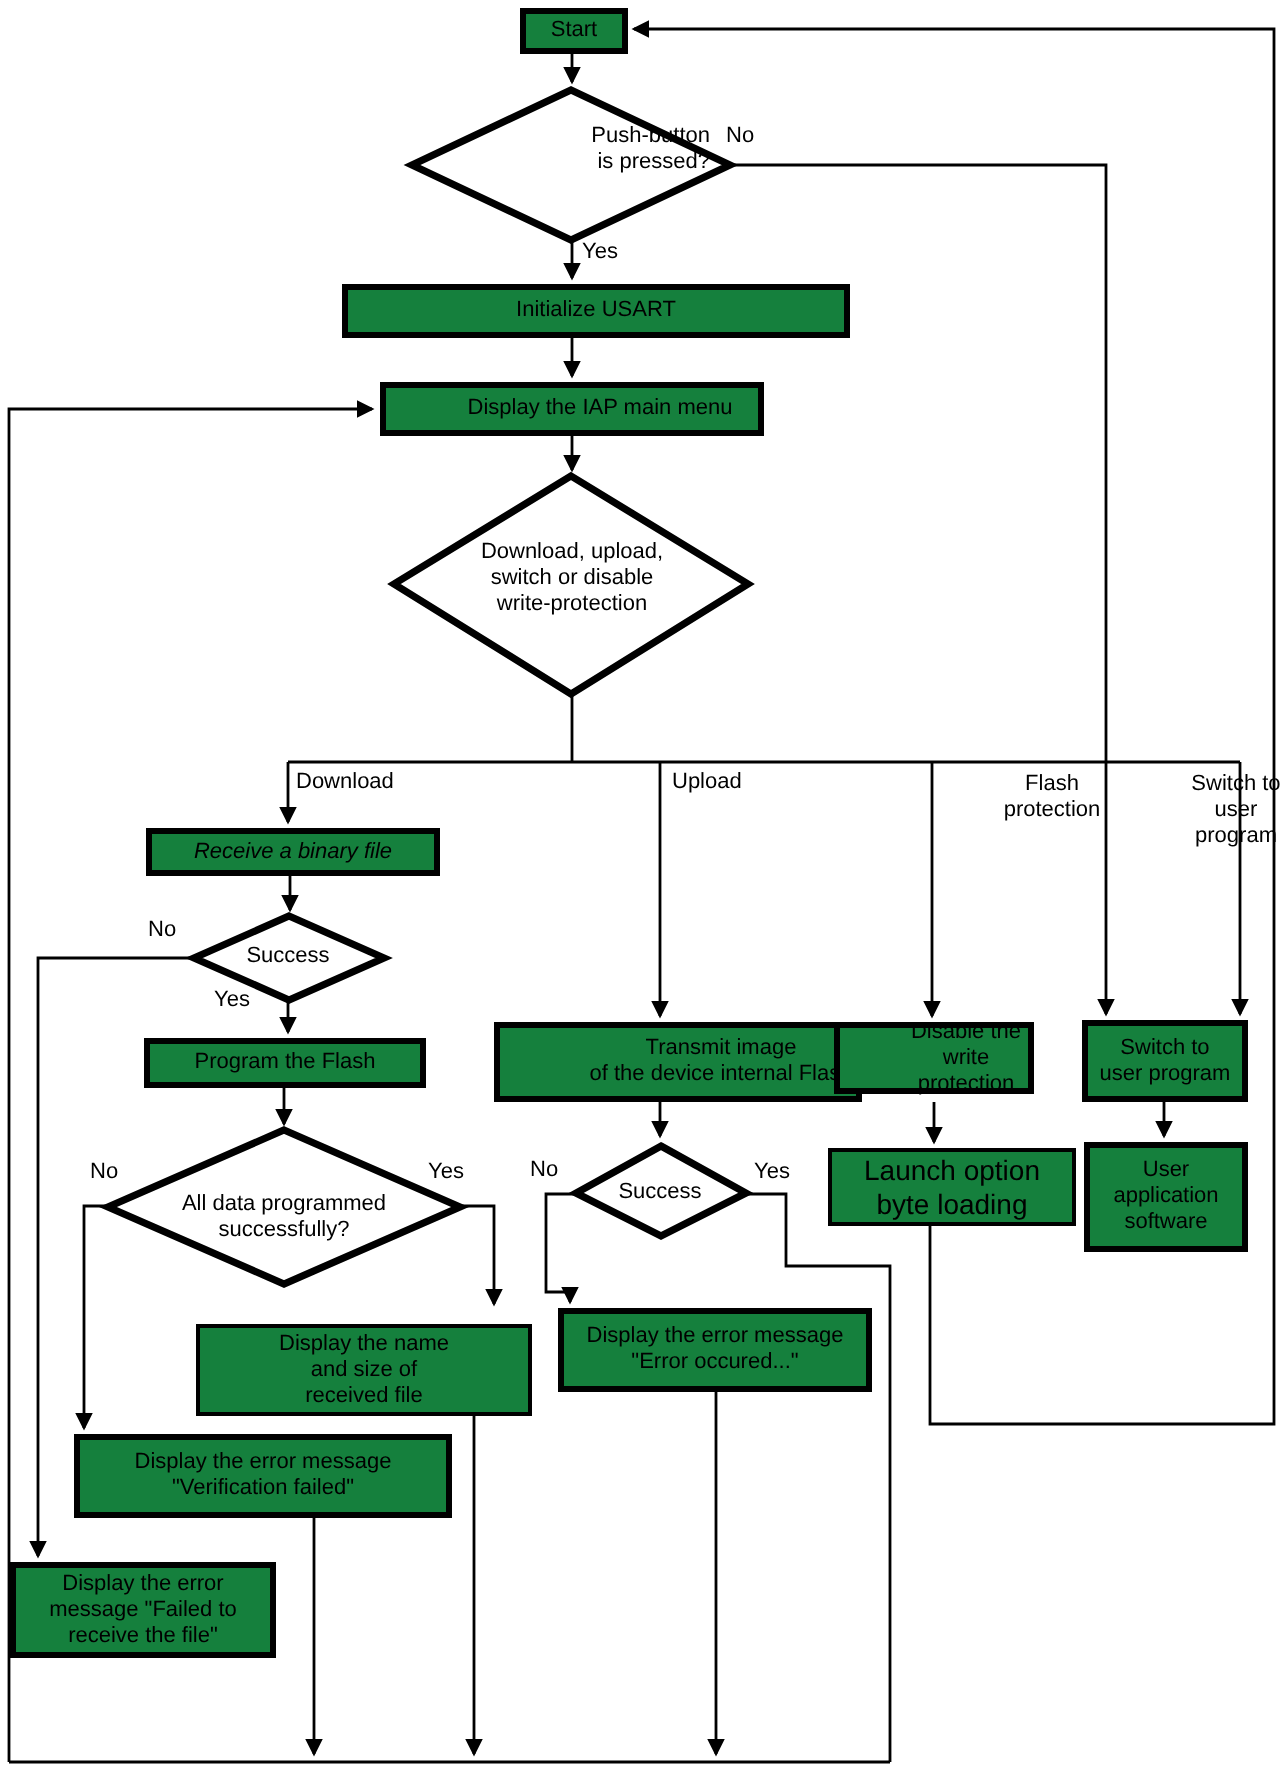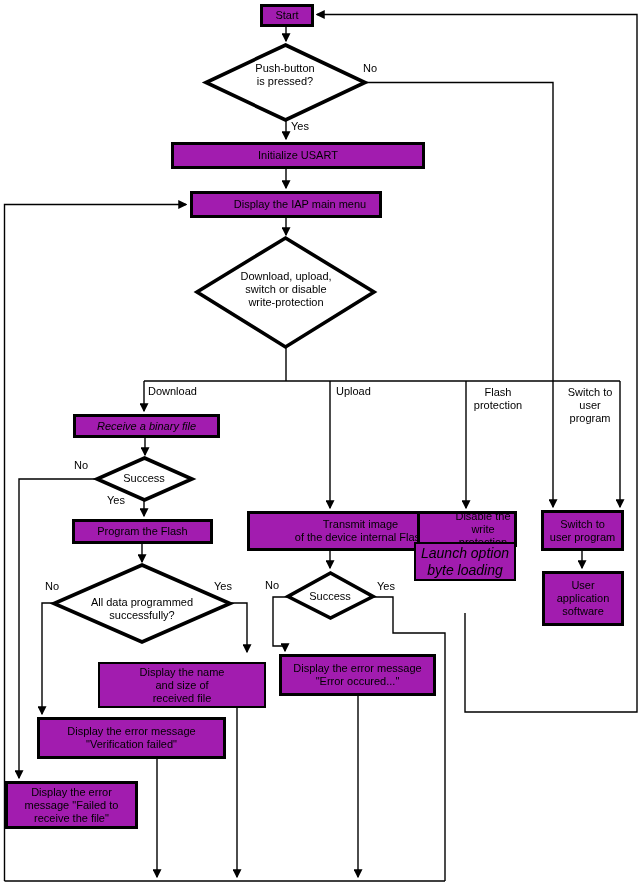--- a/index.html
+++ b/index.html
@@ -4,31 +4,31 @@
 <style>
   html,body { margin:0; padding:0; background:#ffffff; }
   #canvas {
     position:relative; width:641px; height:891px; background:#ffffff;
     font-family:"Liberation Sans", sans-serif; overflow:hidden;
   }
   #wires { position:absolute; left:0; top:0; z-index:1; }
   .node {
     position:absolute; z-index:2; box-sizing:border-box;
     display:flex; align-items:center; justify-content:center;
-    text-align:center; background:#a21caf; border:3px solid #000000;
+    text-align:center; background:#15803d; border:3px solid #000000;
     font-size:11px; line-height:13px; color:#000000; white-space:pre-line;
   }
   .node.thin { border-width:2px; }
   .node.big { font-size:14px; line-height:17px; }
   .dtext, .lbl {
     position:absolute; z-index:2; color:#000000;
     font-size:11px; line-height:13px; white-space:pre-line;
   }
   .dtext { text-align:center; }
-  .ctr { text-align:center; }
+  .ctr { text-align:center;margin-left:28px; }
 </style>
 </head>
 <body>
 
 <div id="canvas">
 
   <svg id="wires" width="641" height="891" viewBox="0 0 641 891">
     <defs>
       <marker id="arr" viewBox="0 0 10 10" refX="8.6" refY="5" markerWidth="9" markerHeight="9" markerUnits="userSpaceOnUse" orient="auto-start-reverse">
         <path d="M0,0 L10,5 L0,10 Z" fill="#000000"></path>
@@ -115,29 +115,29 @@
 "Verification failed"</div>
   <div class="node" style="left:5px; top:781px; width:133px; height:48px;">Display the error
 message "Failed to
 receive the file"</div>
   <div class="node" style="left:247px; top:511px; width:184px; height:40px;padding-left:43px;">Transmit image
 of the device internal Flash</div>
   <div class="node" style="left:279px; top:654px; width:157px; height:42px;">Display the error message
 "Error occured..."</div>
   <div class="node" style="left:417px; top:511px; width:100px; height:36px;padding-left:32px;">Disable the
 write protection</div>
-  <div class="node thin big" style="left:414px; top:542px; width:102px; height:39px;font-style:italic;">Launch option
+  <div class="node thin big" style="left:414px; top:574px; width:124px; height:39px;">Launch option
 byte loading</div>
   <div class="node" style="left:541px; top:510px; width:83px; height:41px;">Switch to
 user program</div>
   <div class="node" style="left:542px; top:571px; width:82px; height:55px;">User
 application
 software</div>
 
-  <div class="dtext" style="left:215px; top:62px; width:140px;">Push-button
+  <div class="dtext" style="left:215px; top:62px; width:140px;text-align:right;">Push-button
 is pressed?</div>
   <div class="dtext" style="left:211px; top:270px; width:150px;">Download, upload,
 switch or disable
 write-protection</div>
   <div class="dtext" style="left:109px; top:472px; width:70px;">Success</div>
   <div class="dtext" style="left:72px; top:596px; width:140px;">All data programmed
 successfully?</div>
   <div class="dtext" style="left:295px; top:590px; width:70px;">Success</div>
 
   <div class="lbl" style="left:363px; top:62px;">No</div>

